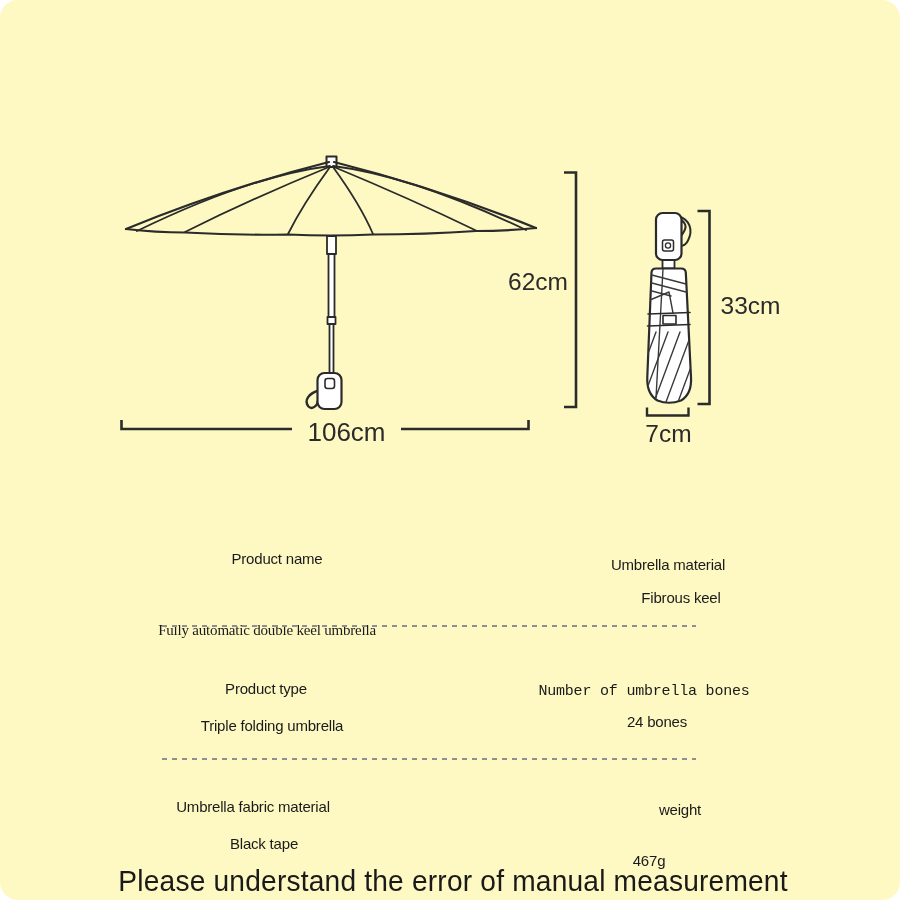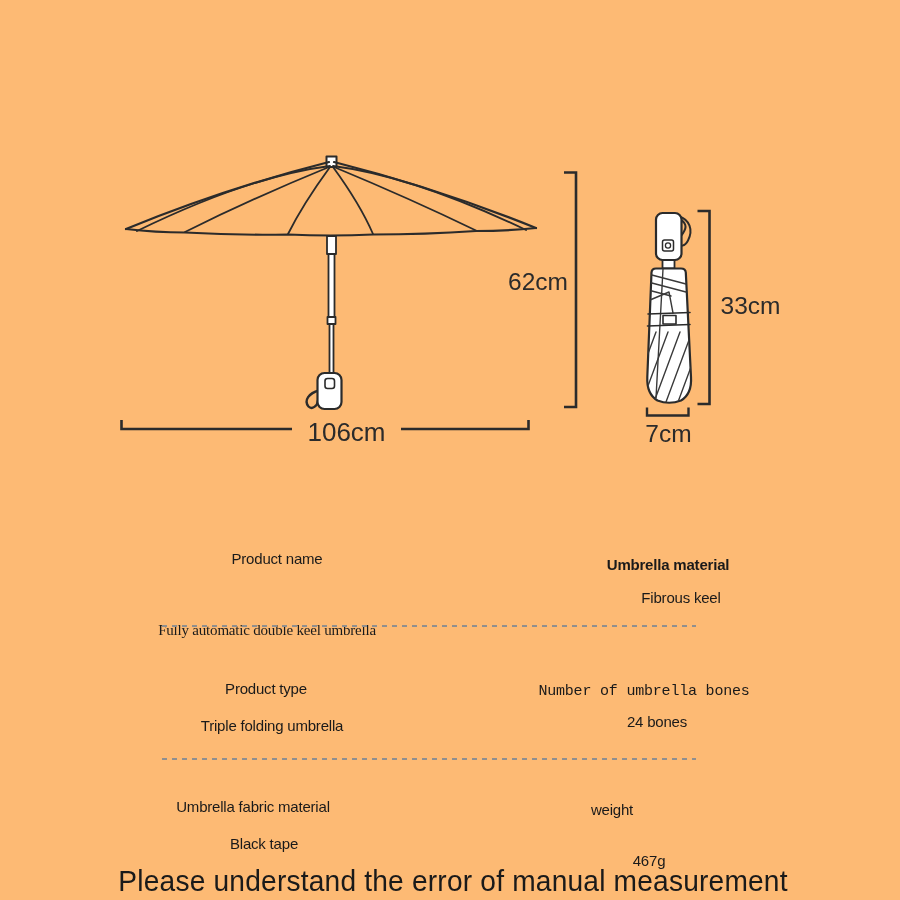--- a/index.html
+++ b/index.html
@@ -1,18 +1,18 @@
 <!DOCTYPE html>
 <html><head>
 <meta charset="utf-8">
 <style>
   html,body{margin:0;padding:0;background:#fff;}
   .canvas{
-    position:relative;width:900px;height:900px;background:#fdba74;
-    font-family:"Liberation Sans",sans-serif;color:#1a1a1a;overflow:hidden;
+    position:relative;width:900px;height:900px;background:#fef9c3;
+    font-family:"Liberation Sans",sans-serif;color:#1a1a1a;overflow:hidden;border-radius:18px;
   }
   .diagram-svg{position:absolute;left:0;top:0;}
   .cell{
     position:absolute;transform:translateX(-50%);
     white-space:nowrap;font-size:15px;line-height:1.1;letter-spacing:-0.2px;
   }
   .dash{
     position:absolute;left:162px;width:534px;height:2px;
     background:repeating-linear-gradient(to right,#8f8f8f 0 5px,transparent 5px 10px);
   }
@@ -120,33 +120,33 @@
 
     <g>
       <path d="M647,407.5 L647,415.5 L688.5,415.5 L688.5,407.5" stroke="#2b2b2b" stroke-width="2.4" fill="none"></path>
       <text x="668.5" y="441.5" text-anchor="middle" font-size="24.5" font-family="Liberation Sans, sans-serif" fill="#2b2b2b">7cm</text>
     </g>
   </svg>
 
   <div>
 
     <div class="cell" style="left:277px;top:551px;">Product name</div>
-    <div class="cell" style="left:668px;top:557px;font-weight:bold;">Umbrella material</div>
+    <div class="cell" style="left:668px;top:557px;">Umbrella material</div>
     <div class="cell" style="left:267px;top:622px;font-family:Liberation Serif, serif;">Fully automatic double keel umbrella</div>
     <div class="cell" style="left:681px;top:590px;">Fibrous keel</div>
     <div class="dash" style="top:625px;"></div>
 
     <div class="cell" style="left:266px;top:681px;">Product type</div>
     <div class="cell" style="left:644px;top:684px;font-family:Liberation Mono, monospace;">Number of umbrella bones</div>
     <div class="cell" style="left:272px;top:718px;">Triple folding umbrella</div>
     <div class="cell" style="left:657px;top:714px;">24 bones</div>
     <div class="dash" style="top:758px;"></div>
 
     <div class="cell" style="left:253px;top:799px;">Umbrella fabric material</div>
-    <div class="cell" style="left:612px;top:802px;">weight</div>
+    <div class="cell" style="left:680px;top:802px;">weight</div>
     <div class="cell" style="left:264px;top:836px;">Black tape</div>
     <div class="cell" style="left:649px;top:833px;margin-top:20px;">467g</div>
 
     <div class="disclaimer-row">
       <span>Please understand the error of manual measurement</span>
     </div>
   </div>
 </div>
 
 </body></html>

